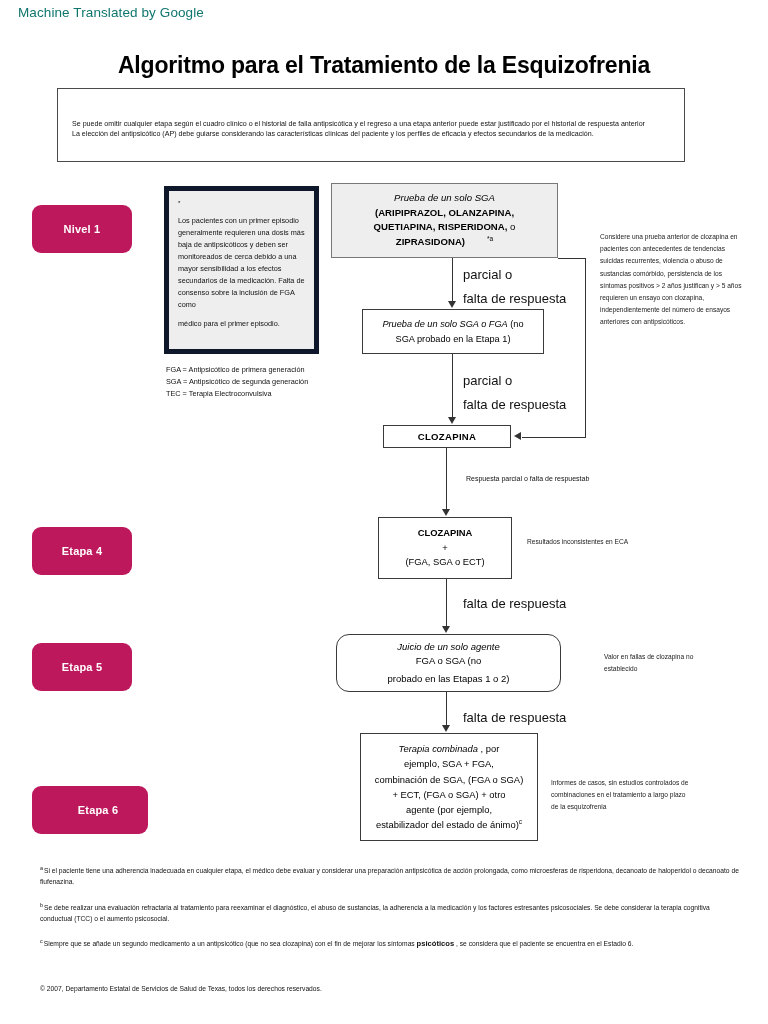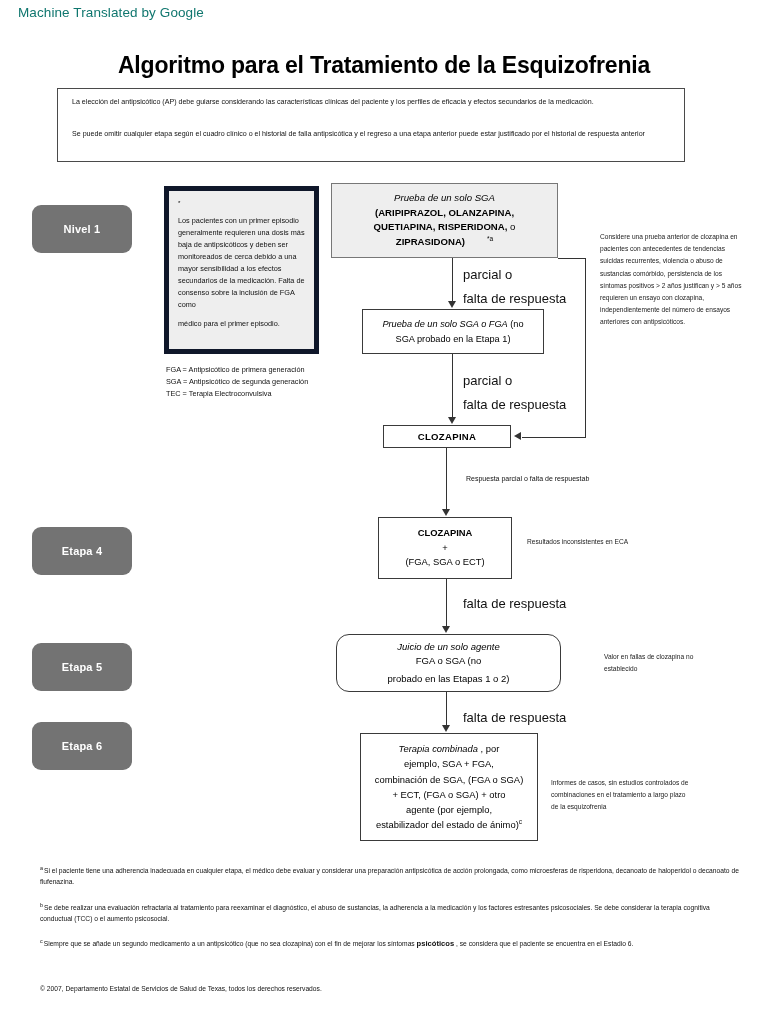--- a/index.html
+++ b/index.html
@@ -34,31 +34,31 @@
     border:1px solid #4a4a4a;
     background:#fff;box-sizing:border-box;
     padding:8px 14px 0 14px;
   }
   .intro-p{font-size:7.1px;line-height:1.45;color:#111;margin:0;}
   .intro-p.second{margin-top:22px;}
 
   
   .pill{
     position:absolute;left:32px;width:100px;height:48px;
-    background:#737373;border-radius:9px;
+    background:#be185d;border-radius:9px;
     color:#fff;font-size:11px;font-weight:bold;
     display:flex;align-items:center;justify-content:center;
     letter-spacing:.2px;
   }
   .pill-1{top:205px;}
   .pill-2{top:317px;}
   .pill-3{top:418px;}
   .pill-4{top:527px;}
   .pill-5{top:643px;}
-  .pill-6{top:722px;}
+  .pill-6{top:786px;padding-left:16px;}
 
   
   .note-box{
     position:absolute;left:164px;top:186px;width:155px;height:168px;
     background:#eeeeee;border:5px solid #0f172a;box-sizing:border-box;
     padding:6px 9px;
   }
   .note-box .sup{font-size:6px;vertical-align:super;}
   .note-box p{margin:0;font-size:7.3px;line-height:1.65;color:#111;}
   .note-box p.last{margin-top:7px;}
@@ -137,22 +137,22 @@
 </head>
 <body>
 
 <div class="page">
 
   <div class="gt-banner">Machine Translated by Google</div>
 
   <div class="title">Algoritmo para el Tratamiento de la Esquizofrenia</div>
 
   <div class="intro-box">
+    <p class="intro-p second">Se puede omitir cualquier etapa según el cuadro clínico o el historial de falla antipsicótica y el regreso a una etapa anterior puede estar justificado por el historial de respuesta anterior</p>
     <p class="intro-p">La elección del antipsicótico (AP) debe guiarse considerando las características clínicas del paciente y los perfiles de eficacia y efectos secundarios de la medicación.</p>
-    <p class="intro-p second">Se puede omitir cualquier etapa según el cuadro clínico o el historial de falla antipsicótica y el regreso a una etapa anterior puede estar justificado por el historial de respuesta anterior</p>
   </div>
 
   <div class="pill pill-1">Nivel 1</div>
   <div class="pill pill-4">Etapa 4</div>
   <div class="pill pill-5">Etapa 5</div>
   <div class="pill pill-6">Etapa 6</div>
 
   <div class="note-box">
     <span class="sup">*</span>
     <p>Los pacientes con un primer episodio generalmente requieren una dosis más baja de antipsicóticos y deben ser monitoreados de cerca debido a una mayor sensibilidad a los efectos secundarios de la medicación. Falta de consenso sobre la inclusión de FGA como</p>

